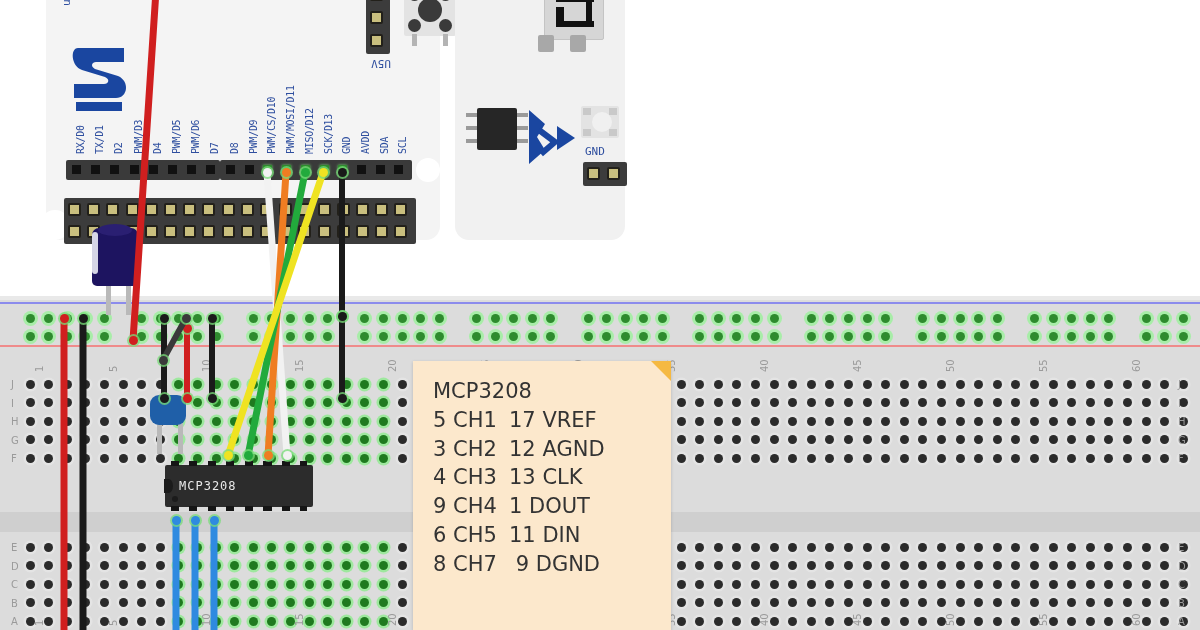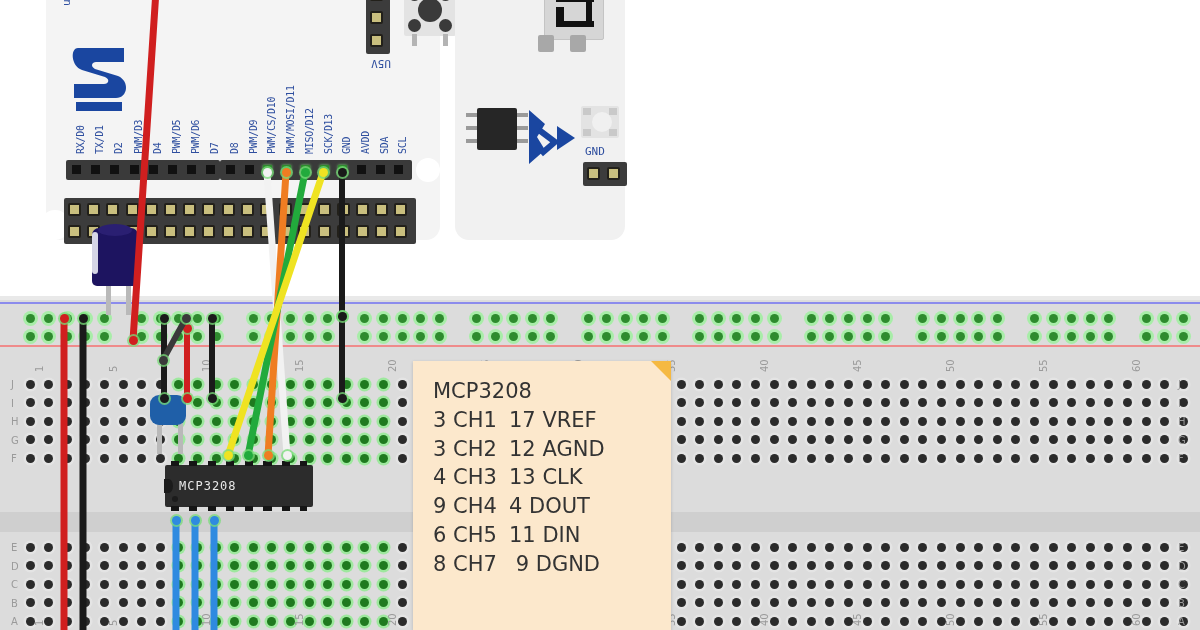--- a/index.html
+++ b/index.html
@@ -1108,23 +1108,23 @@
       <div class="wend" style="left: 59.5px; top: 313.5px; background: rgb(208, 31, 31); box-shadow: rgba(120, 220, 120, 0.75) 0px 0px 0px 2px;"></div>
       <div class="wire" style="left: 83px; top: 314.5px; width: 322px; height: 7px; background: rgb(26, 26, 26); transform: rotate(90deg);"></div>
       <div class="wend" style="left: 78.5px; top: 313.5px; background: rgb(26, 26, 26); box-shadow: rgba(120, 220, 120, 0.75) 0px 0px 0px 2px;"></div>
     </div>
 
   <div class="note">
     <div class="fold"></div>
     <div class="nbody">
       <div class="nline">MCP3208</div>
       <div id="note-lines">
-          <div class="nline ncols"><span class="nc1">3 CH1</span><span>17 VREF</span></div>
+          <div class="nline ncols"><span class="nc1">5 CH1</span><span>17 VREF</span></div>
           <div class="nline ncols"><span class="nc1">3 CH2</span><span>12 AGND</span></div>
           <div class="nline ncols"><span class="nc1">4 CH3</span><span>13 CLK</span></div>
-          <div class="nline ncols"><span class="nc1">9 CH4</span><span>4 DOUT</span></div>
+          <div class="nline ncols"><span class="nc1">9 CH4</span><span>1 DOUT</span></div>
           <div class="nline ncols"><span class="nc1">6 CH5</span><span>11 DIN</span></div>
           <div class="nline ncols"><span class="nc1">8 CH7</span><span> 9 DGND</span></div>
         </div>
     </div>
   </div>
 
 </div>
 
 </body></html>

